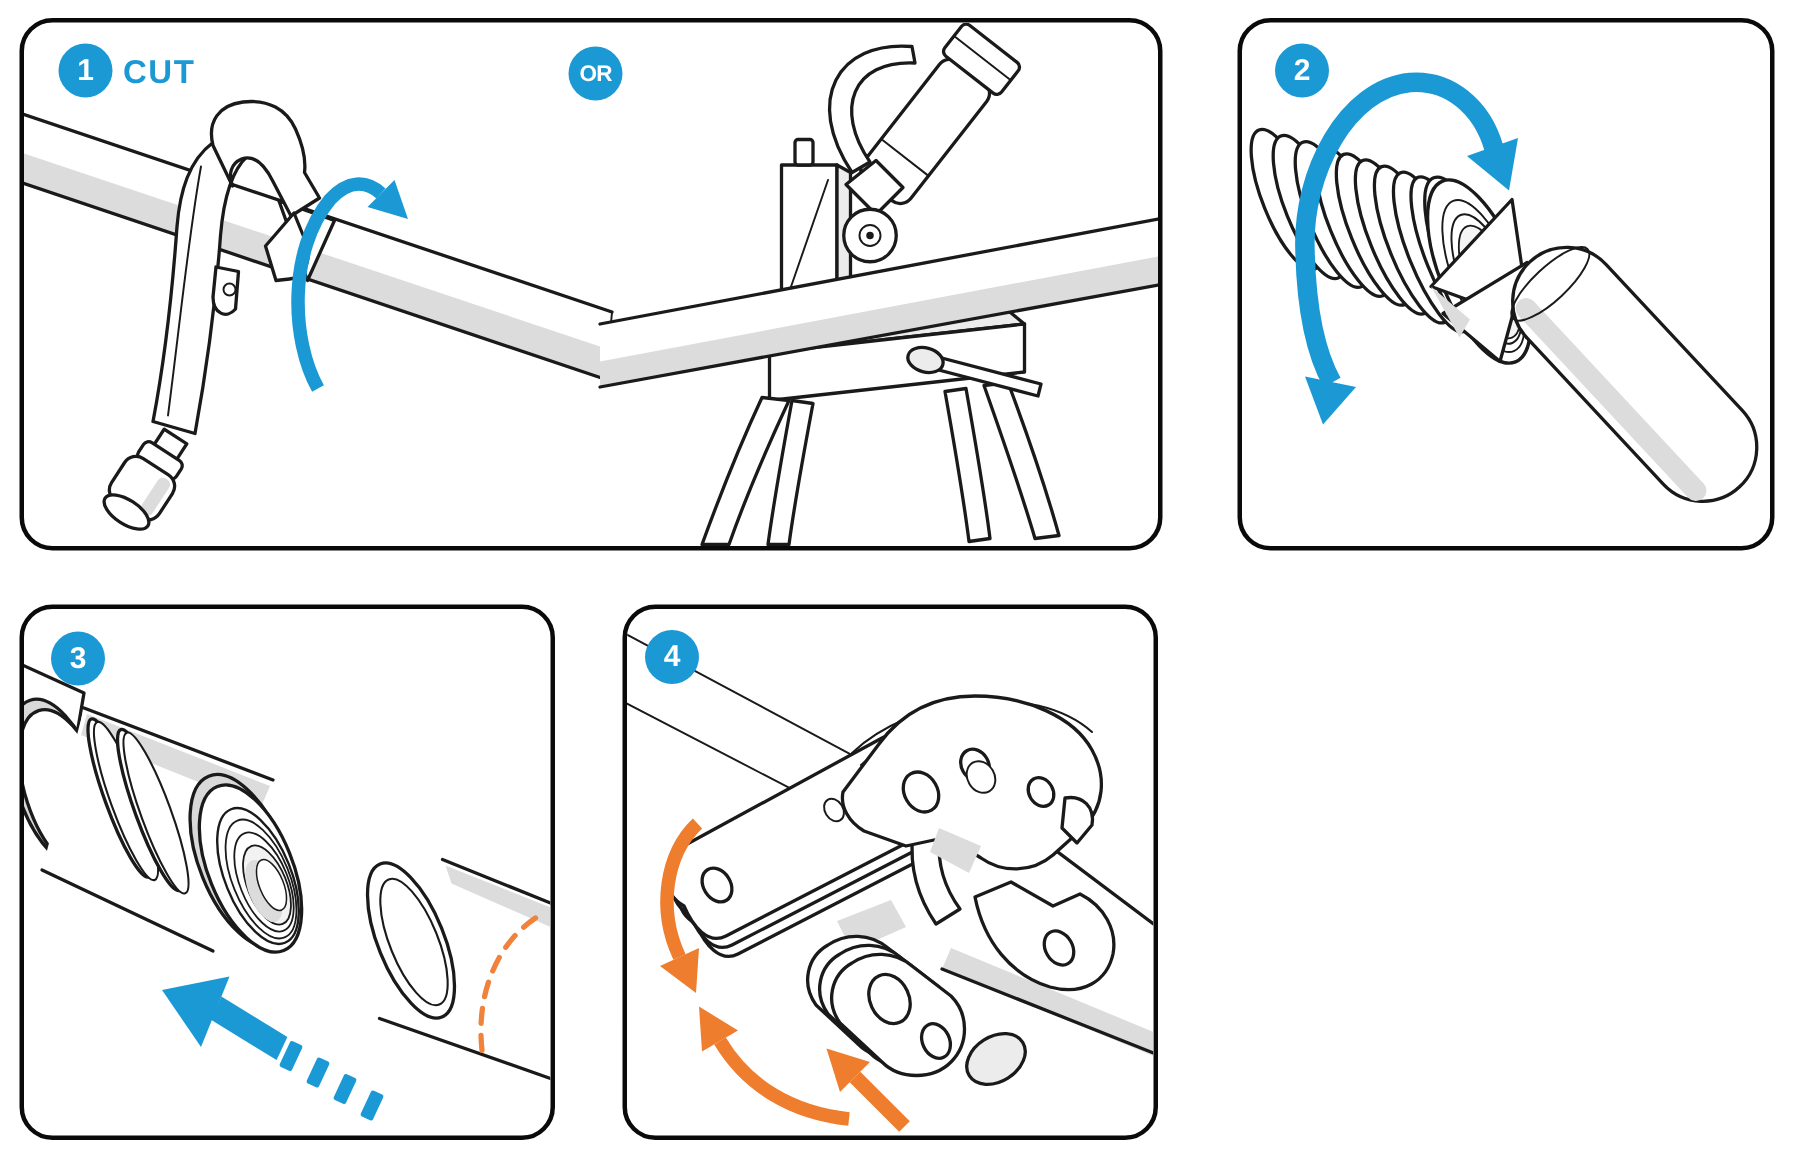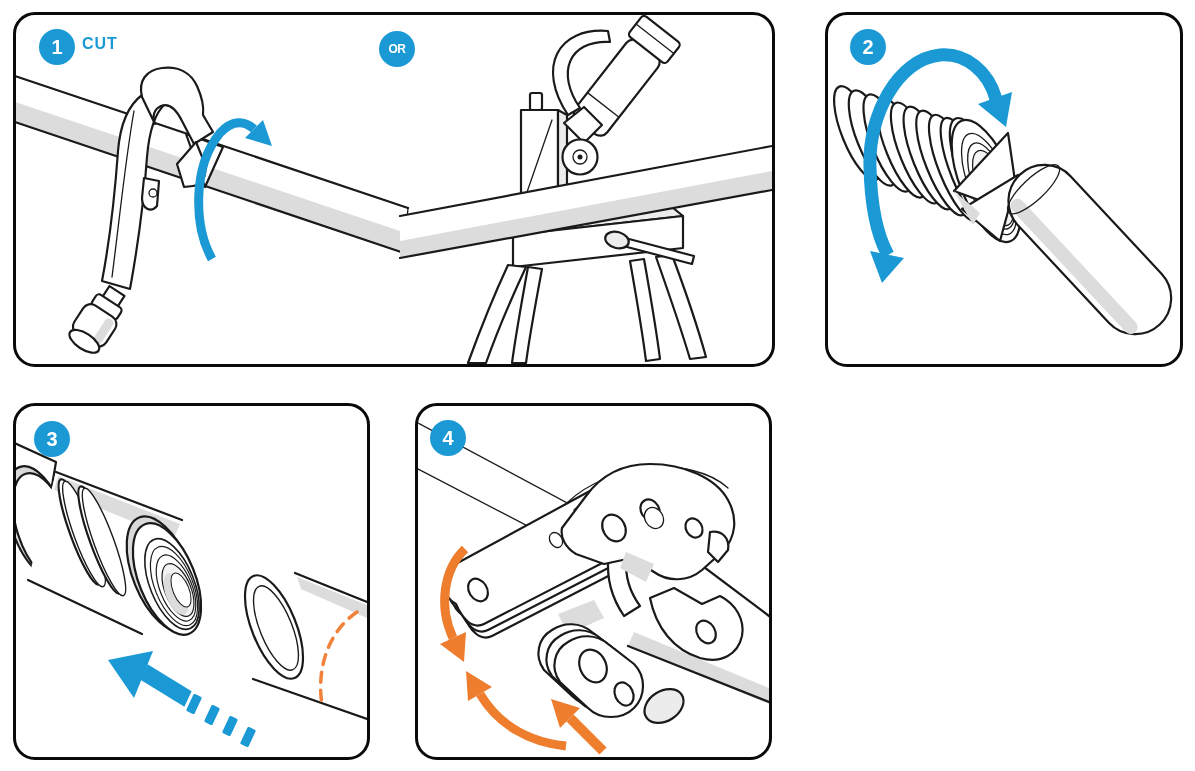--- a/index.html
+++ b/index.html
@@ -6,22 +6,22 @@
   .sheet{position:relative;width:1195px;height:771px;background:#fff;overflow:hidden;}
   .panel{position:absolute;background:#fff;border:3px solid #0a0a0a;border-radius:22px;overflow:hidden;}
   .panel svg{position:absolute;left:0;top:0;}
   .p1{left:13px;top:12px;width:756px;height:349px;}
   .p2{left:825px;top:12px;width:352px;height:349px;}
   .p3{left:13px;top:403px;width:351px;height:351px;}
   .p4{left:415px;top:403px;width:351px;height:351px;}
   .badge{position:absolute;width:36px;height:36px;border-radius:50%;background:var(--accent-blue);
          color:#fff;font-weight:700;font-size:20px;display:flex;align-items:center;justify-content:center;
          letter-spacing:0;line-height:1;}
-  .badge.small-text{font-size:12px;letter-spacing:-0.5px;}
-  .step-label{position:absolute;color:var(--accent-blue);font-weight:700;font-size:16px;letter-spacing:1px;}
+  .badge.small-text{font-size:15px;letter-spacing:-0.5px;}
+  .step-label{position:absolute;color:var(--accent-blue);font-weight:700;font-size:22px;letter-spacing:1px;}
   
   .ln{stroke:var(--ink);stroke-width:2.2;fill:none;stroke-linecap:round;stroke-linejoin:round;}
   .ln-thin{stroke:var(--ink);stroke-width:1.3;fill:none;stroke-linecap:round;}
   .wt{fill:#fff;stroke:var(--ink);stroke-width:2.2;stroke-linejoin:round;}
   .wt-thin{fill:#fff;stroke:var(--ink);stroke-width:1.3;stroke-linejoin:round;}
   .fc{fill:#ececec;stroke:var(--ink);stroke-width:2.2;stroke-linejoin:round;}
   .sh{fill:var(--shade);stroke:none;}
   .blue-st{stroke:var(--accent-blue);fill:none;}
   .blue-f{fill:var(--accent-blue);stroke:none;}
   .or-st{stroke:var(--accent-orange);fill:none;}

